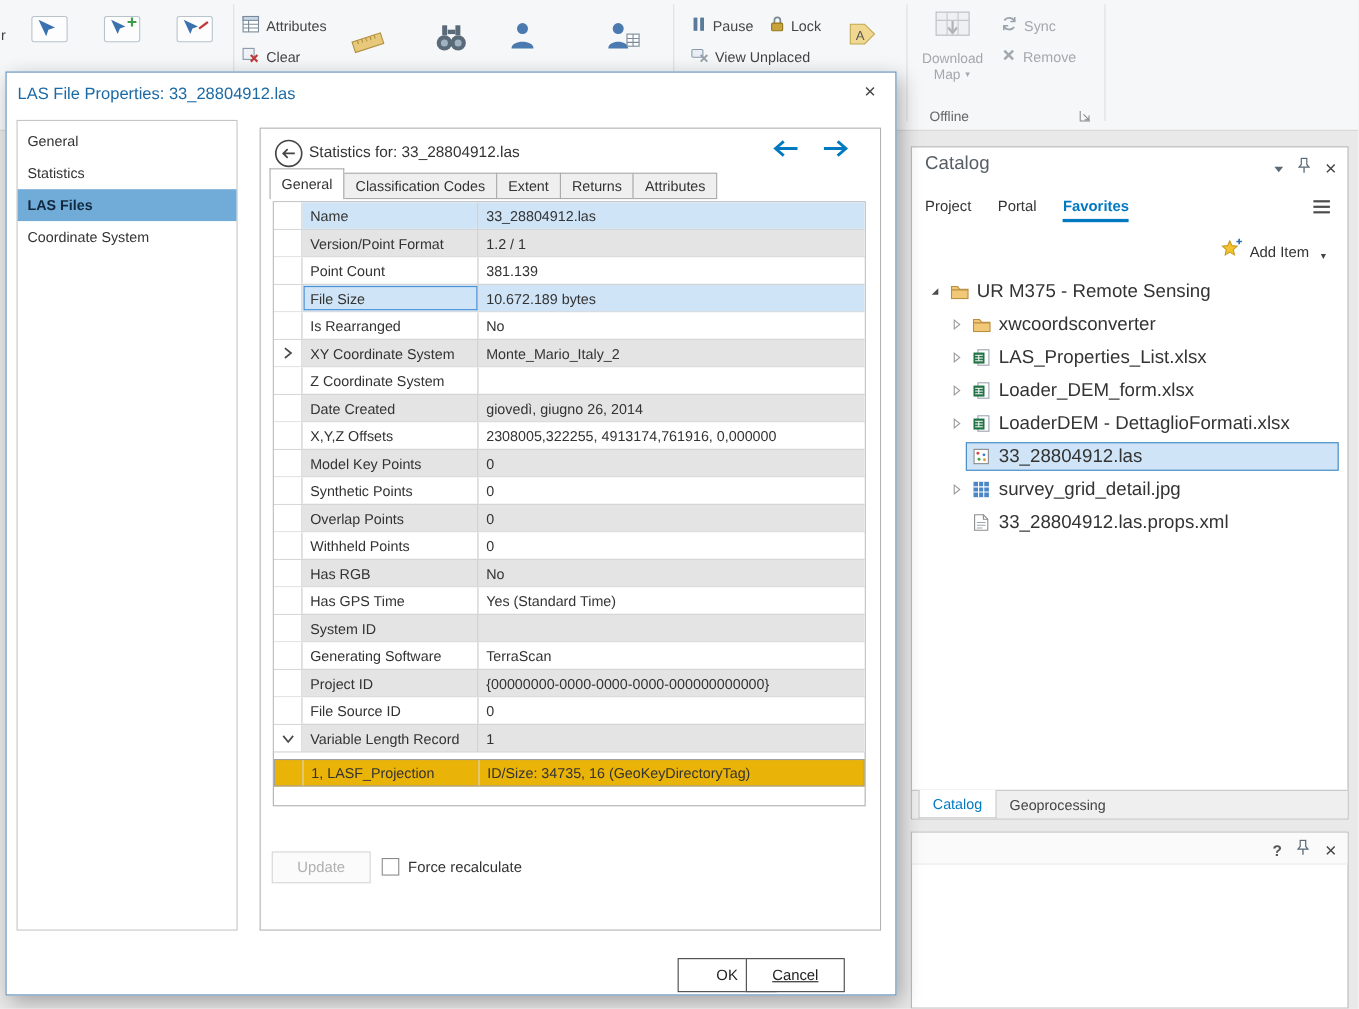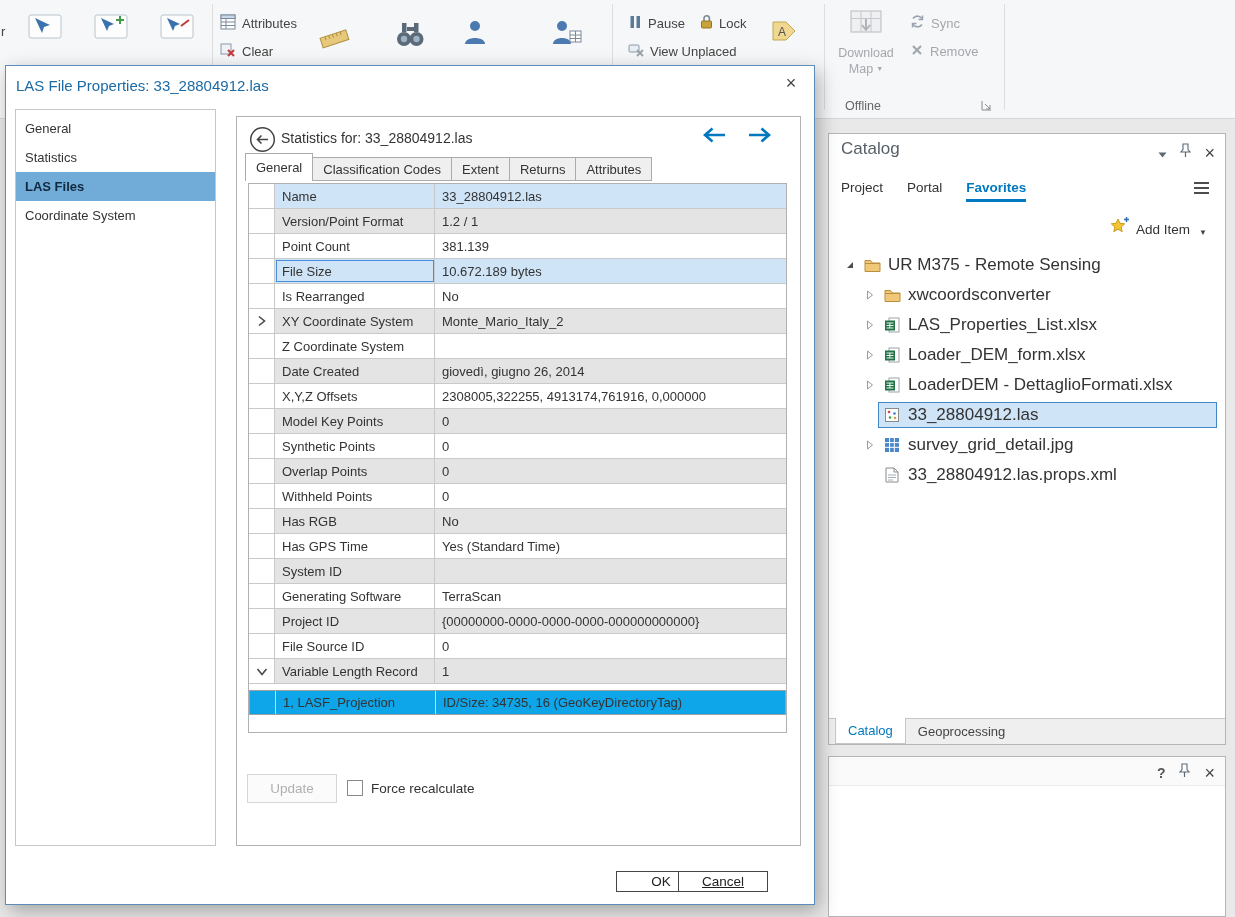--- a/index.html
+++ b/index.html
@@ -65,28 +65,28 @@
   .tab{height:24px;line-height:23px;padding:0 10px;font-size:13px;color:#333;background:#efefef;border:1px solid #ababab;margin-right:-1px;cursor:pointer;}
   .tab.active{height:28px;line-height:27px;background:#fff;border-bottom:none;position:relative;z-index:2;}
   .ptable{position:absolute;left:11px;top:66px;width:539px;height:550px;border:1px solid #b0b0b0;background:#fff;}
   .prow{display:flex;height:25px;border-bottom:1px solid #c9c9c9;font-size:13px;background:#fff;}
   .prow.alt .pname,.prow.alt .pval{background:var(--row-gray,#e4e4e4);}
   .prow.hl .pname,.prow.hl .pval{background:var(--selection-fill,#cfe4f6);}
   .pexp{width:26px;border-right:1px solid #c9c9c9;display:flex;align-items:center;justify-content:center;background:#fff;cursor:pointer;}
   .pname{width:160px;border-right:1px solid #c9c9c9;padding-left:7px;display:flex;align-items:center;color:#333;}
   .pname.focus{outline:1px solid #4a90d9;outline-offset:-2px;}
   .pval{flex:1;padding-left:7px;display:flex;align-items:center;color:#333;overflow:hidden;white-space:nowrap;}
-  .sub-row{display:flex;height:25px;margin-top:6px;border:1px solid #a0a0a0;font-size:13px;background:#0ea5e9;}
+  .sub-row{display:flex;height:25px;margin-top:6px;border:1px solid #a0a0a0;font-size:13px;background:#eab308;}
   .sr-sp{width:26px;border-right:1px solid #d6d6d6;}
   .sr-name{width:160px;border-right:1px solid #d6d6d6;padding-left:7px;display:flex;align-items:center;color:#333;}
   .sr-val{flex:1;padding-left:7px;display:flex;align-items:center;color:#333;}
   .update-btn{position:absolute;left:10px;top:657px;width:90px;height:29px;background:#fbfbfb;border:1px solid #d6d6d6;color:#b0b0b0;font-size:13.5px;font-family:inherit;}
   .force-chk{position:absolute;left:110px;top:663px;width:16px;height:16px;border:1px solid #8a8a8a;background:#fff;cursor:pointer;}
   .force-label{position:absolute;left:134px;top:657px;height:29px;line-height:29px;font-size:13.5px;color:#333;}
-  .dlg-btn{position:absolute;top:805px;width:90px;height:21px;background:#fff;border:1px solid #454545;font-size:13.5px;color:#222;font-family:inherit;cursor:pointer;}
+  .dlg-btn{position:absolute;top:805px;width:90px;height:31px;background:#fff;border:1px solid #454545;font-size:13.5px;color:#222;font-family:inherit;cursor:pointer;}
   .ok-btn{left:610px;}
   .cancel-btn{left:672px;text-decoration:underline;}
 </style>
 </head>
 <body>
 
 <div class="screen">
 
   <div class="ribbon">
     <span class="edge-text">r</span>

